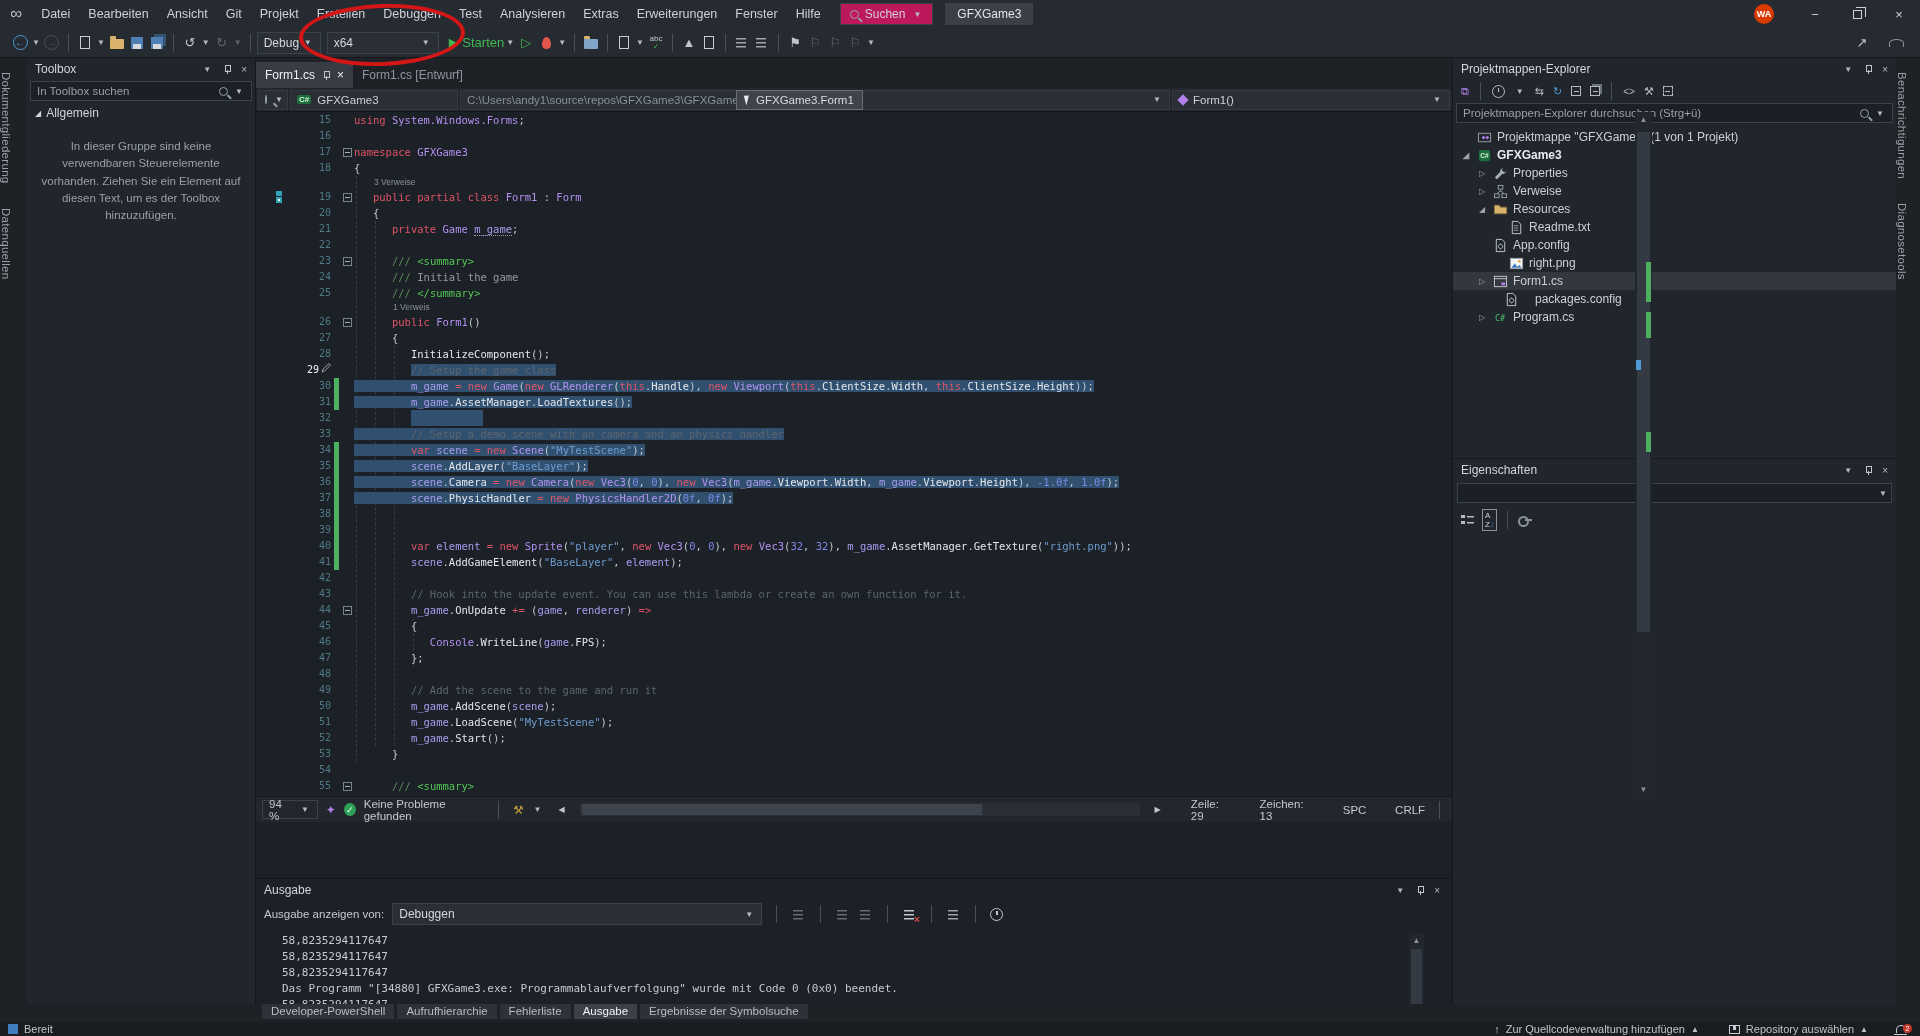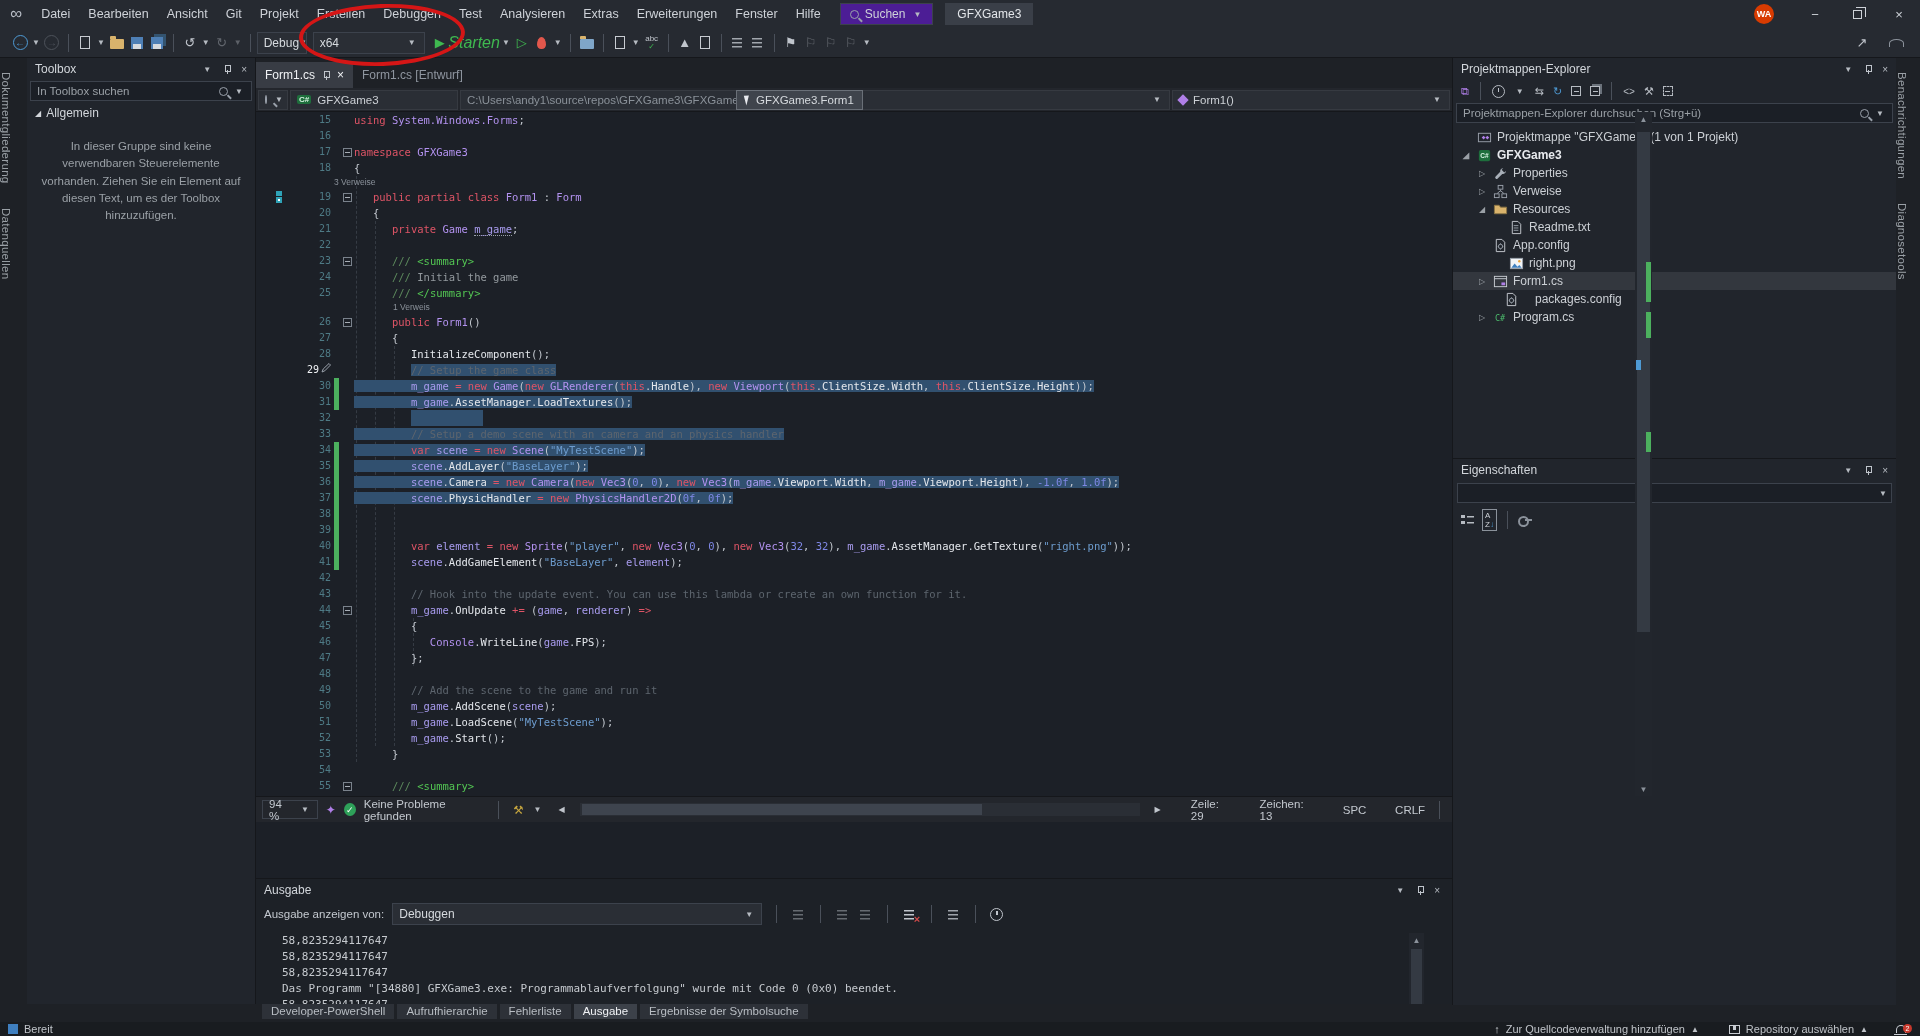--- a/index.html
+++ b/index.html
@@ -5,21 +5,21 @@
   * { box-sizing: border-box; margin: 0; padding: 0; }
   html,body { width:1920px; height:1036px; overflow:hidden; background:#1e2126;
     font-family:"Liberation Sans", sans-serif; color:#c9cdd3; font-size:12px; }
   .abs { position:absolute; }
   
   #titlebar { position:absolute; left:0; top:0; width:1920px; height:28px; background:#262a31;
     display:flex; align-items:center; z-index:5; }
   .vslogo { font-size:17px; color:#b9bec6; margin:0 10px 0 10px; font-style:italic; }
   .menu-item { padding:0 9px; height:28px; line-height:28px; color:#ced2d8; font-size:12.5px; cursor:default; }
   .tb-sep { width:1px; height:18px; background:#4a505a; margin:0 6px; }
-  .search-chip { display:flex; align-items:center; gap:6px; background:#4c1d95; border:1px solid #3c424c;
+  .search-chip { display:flex; align-items:center; gap:6px; background:#be185d; border:1px solid #3c424c;
     height:22px; padding:0 9px; margin-left:10px; color:#ced2d8; }
   .sol-chip { background:#3a3f48; height:22px; padding:0 12px; line-height:22px; margin-left:12px; color:#e3e6ea; }
   .avatar { width:20px; height:20px; border-radius:50%; background:#d83b01; color:#fff; font-size:9px; font-weight:bold;
     display:flex; align-items:center; justify-content:center; }
   .wbtn { width:42px; height:28px; display:flex; align-items:center; justify-content:center; color:#ced2d8; font-size:13px; }
   .restore-ic { width:9px; height:9px; border:1px solid #ced2d8; position:relative; }
   .restore-ic::before { content:""; position:absolute; left:2px; top:-4px; width:9px; height:9px; border:1px solid #ced2d8; border-left:none; border-bottom:none; }
   #toolbar { position:absolute; left:0; top:28px; width:1920px; height:30px; background:#262a31;
     border-bottom:1px solid #15171b; display:flex; align-items:center; z-index:4; }
   .tbi { height:24px; min-width:20px; display:flex; align-items:center; justify-content:center; color:#c0c5cc; font-size:13px; }
@@ -207,31 +207,31 @@
     </span>
   <span class="tbi">
       <span class="floppy two"></span>
     </span>
   <span class="tb-sep"></span>
   <span class="tbi">↺</span>
     <span class="caret">▼</span>
   <span class="tbi dis">↻</span>
     <span class="caret dis">▼</span>
   <span class="tb-sep"></span>
-  <div class="combo" style="width:50px;">
+  <div class="combo" style="width:64px;justify-content:flex-end;">
     <span>Debug</span>
       <span class="caret">▼</span>
   </div>
   <div style="width:6px;"></div>
   <div class="combo" style="width:112px;">
     <span>x64</span>
       <span class="caret">▼</span>
   </div>
   <div style="width:10px;"></div>
-  <span class="tbi green">▶&nbsp;<span style="font-size:16px;font-style:italic;">Starten</span></span>
+  <span class="tbi green">▶&nbsp;<span style="font-size:13px;">Starten</span></span>
   <span class="caret">▼</span>
   <span class="tbi green">▷</span>
   <span class="tbi">
       <span class="flame"></span>
     </span>
   <span class="caret">▼</span>
   <span class="tb-sep"></span>
   <span class="tbi">
       <span class="folder-ic" style="background:#7fa6c9;"></span>
     </span>
@@ -337,21 +337,21 @@
   <div id="code-area">
     <div class="guide" style="left:100px; top:64px;  height:586px;"></div>
     <div class="guide" style="left:119px; top:109px; height:525px;"></div>
     <div class="guide" style="left:138px; top:234px; height:400px;"></div>
     <div class="guide" style="left:157px; top:506px; height:48px;"></div>
     <div>
         <div class="cl"><span class="gic"></span><span class="lnum">15</span><span class="gbar"></span><span class="gfold"></span><span class="ct"><span></span><span><span class="kw">using</span><span class="pn"> </span><span class="ty">System.Windows.Forms</span><span class="pn">;</span></span></span></div>
         <div class="cl"><span class="gic"></span><span class="lnum">16</span><span class="gbar"></span><span class="gfold"></span><span class="ct"><span></span><span></span></span></div>
         <div class="cl"><span class="gic"></span><span class="lnum">17</span><span class="gbar"></span><span class="gfold"><span class="foldbox"></span></span><span class="ct"><span></span><span><span class="kw">namespace</span><span class="pn"> </span><span class="ty">GFXGame3</span></span></span></div>
         <div class="cl"><span class="gic"></span><span class="lnum">18</span><span class="gbar"></span><span class="gfold"></span><span class="ct"><span></span><span><span class="pn">{</span></span></span></div>
-        <div class="lens" style="margin-left: 78px;">3 Verweise</div>
+        <div class="lens" style="margin-left: 118px;">3 Verweise</div>
         <div class="cl"><span class="gic"><svg width="12" height="13" viewBox="0 0 12 13">
               <rect x="3" y="0" width="6" height="5" fill="#2fa3b8"></rect>
               <rect x="3" y="6" width="6" height="6" fill="#2fa3b8"></rect>
               <rect x="5" y="8" width="2" height="2" fill="#fff"></rect>
             </svg></span><span class="lnum">19</span><span class="gbar"></span><span class="gfold"><span class="foldbox"></span></span><span class="ct"><span>   </span><span><span class="kw">public partial class</span><span class="pn"> </span><span class="ty">Form1</span><span class="pn"> : </span><span class="ty">Form</span></span></span></div>
         <div class="cl"><span class="gic"></span><span class="lnum">20</span><span class="gbar"></span><span class="gfold"></span><span class="ct"><span>   </span><span><span class="pn">{</span></span></span></div>
         <div class="cl"><span class="gic"></span><span class="lnum">21</span><span class="gbar"></span><span class="gfold"></span><span class="ct"><span>      </span><span><span class="kw">private</span><span class="pn"> </span><span class="ty">Game</span><span class="pn"> </span><span class="fld sqg">m_game</span><span class="pn">;</span></span></span></div>
         <div class="cl"><span class="gic"></span><span class="lnum">22</span><span class="gbar"></span><span class="gfold"></span><span class="ct"><span>      </span><span></span></span></div>
         <div class="cl"><span class="gic"></span><span class="lnum">23</span><span class="gbar"></span><span class="gfold"><span class="foldbox"></span></span><span class="ct"><span>      </span><span><span class="dcg">/// </span><span class="dct">&lt;summary&gt;</span></span></span></div>
         <div class="cl"><span class="gic"></span><span class="lnum">24</span><span class="gbar"></span><span class="gfold"></span><span class="ct"><span>      </span><span><span class="dcg">/// </span><span class="dcx">Initial the game</span></span></span></div>

